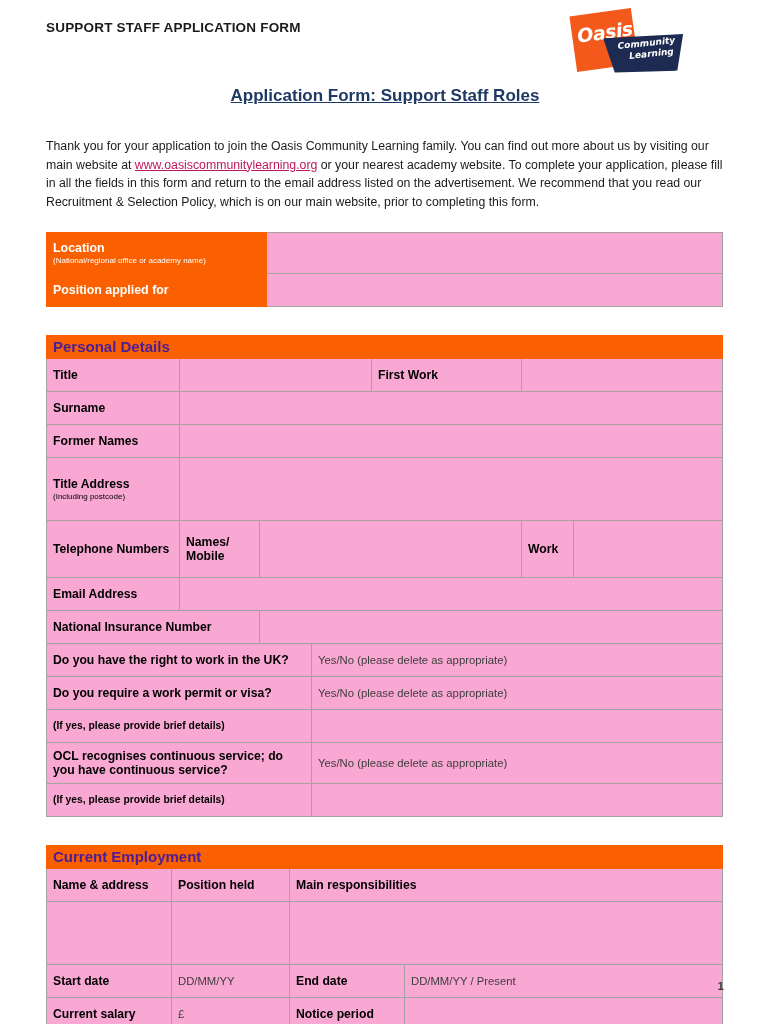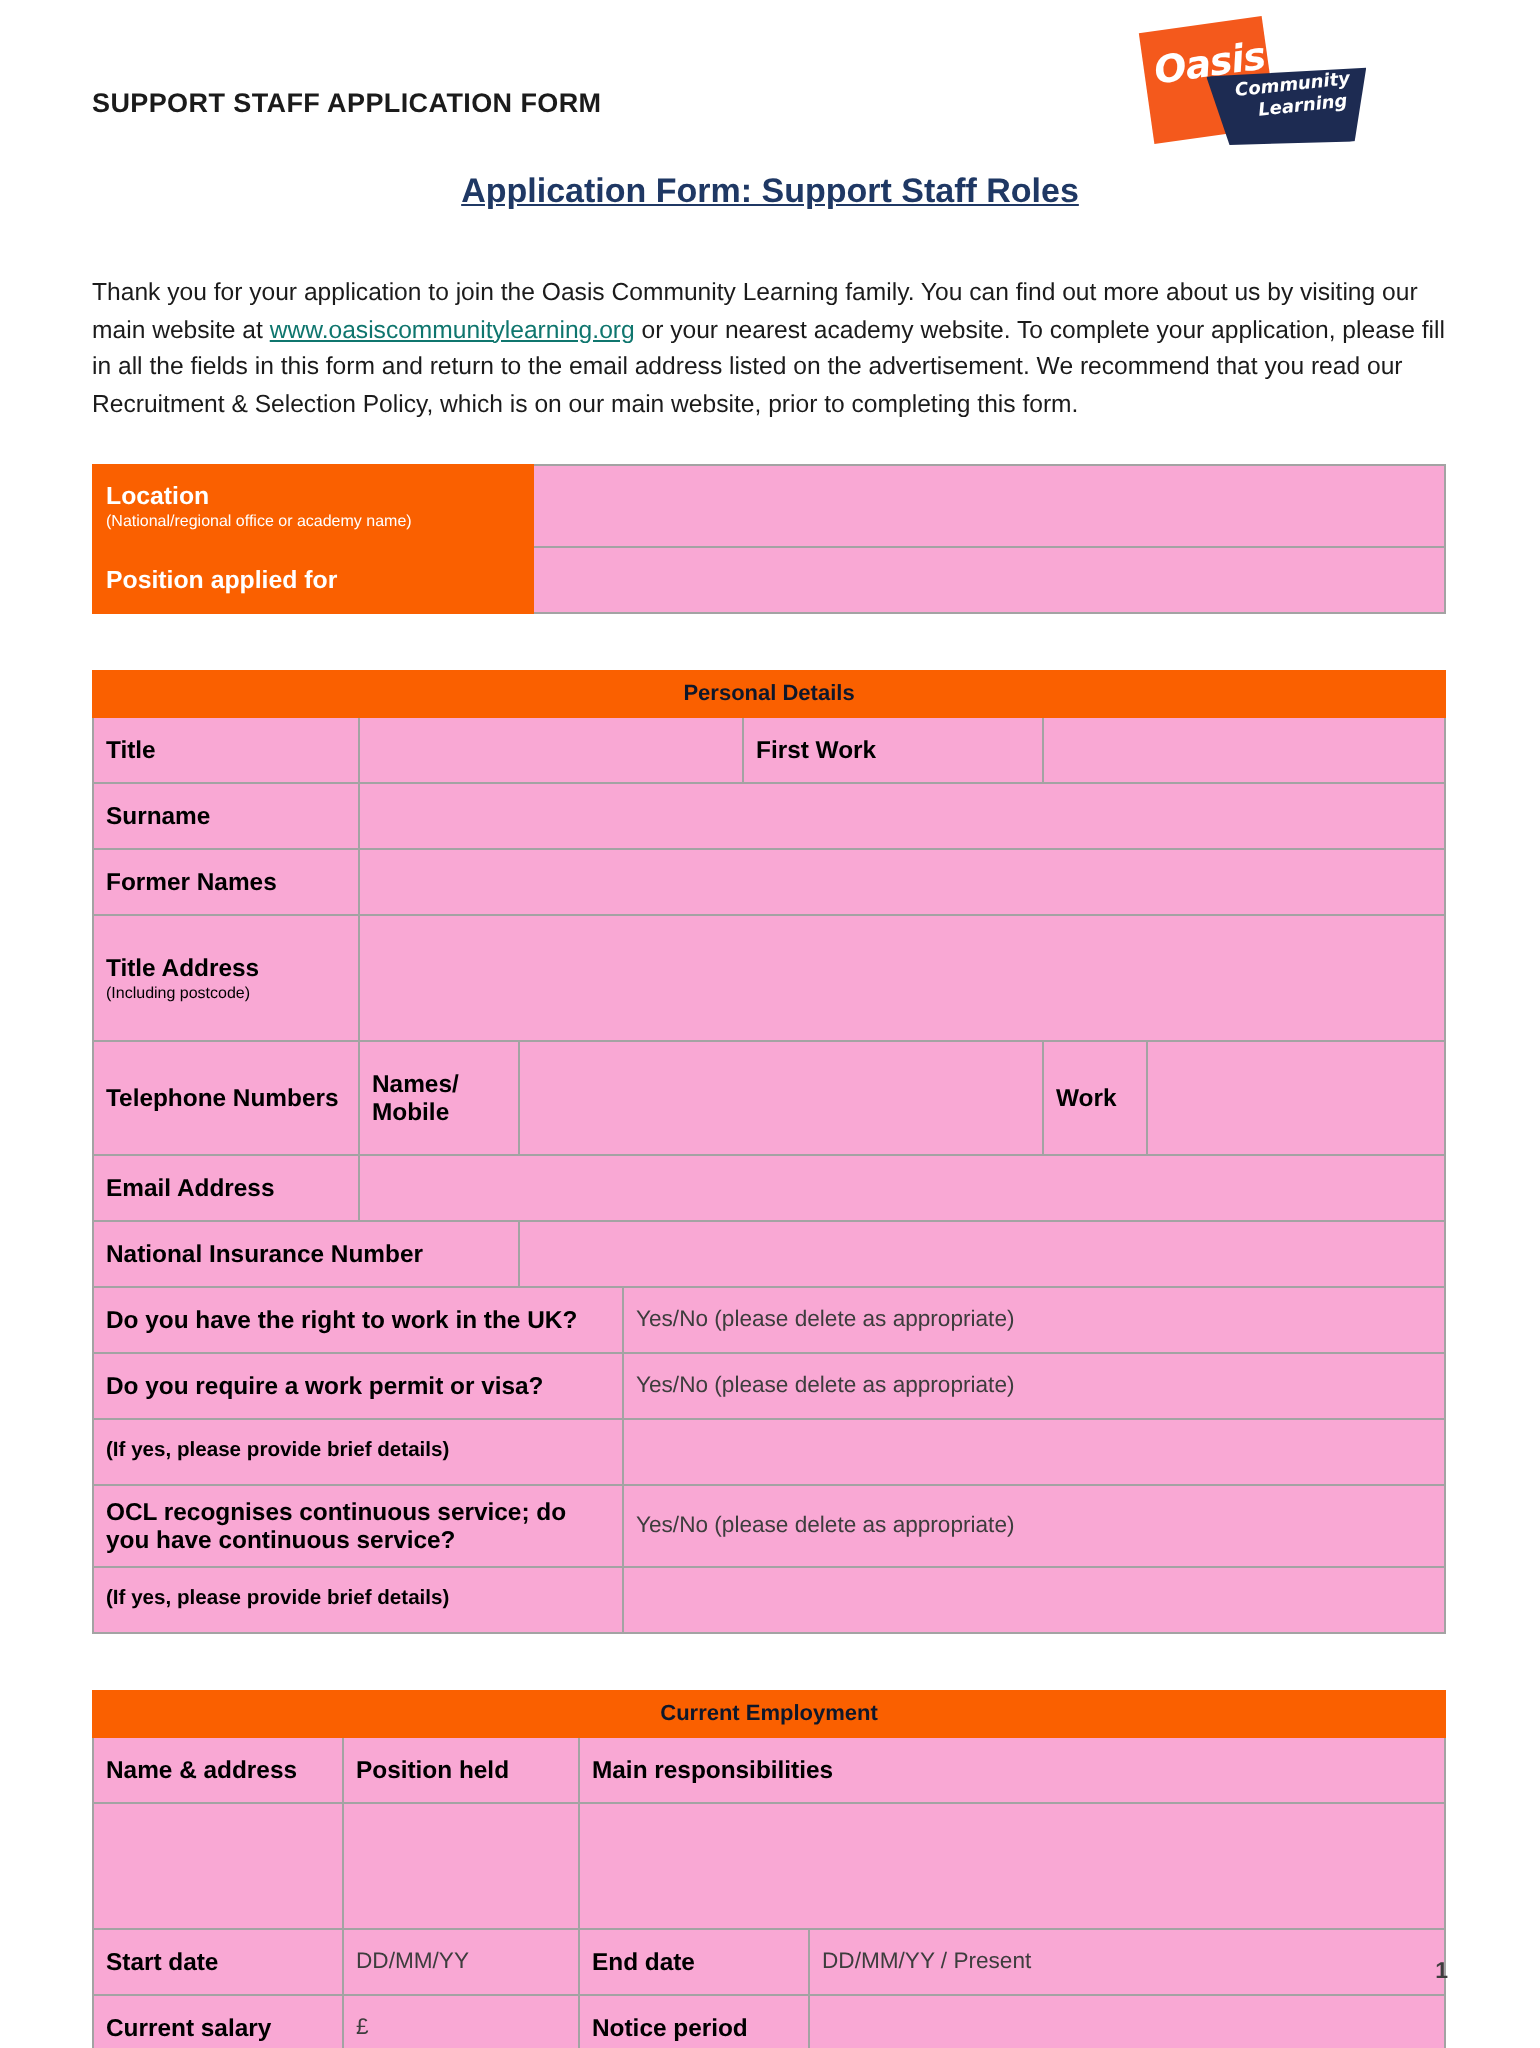--- a/index.html
+++ b/index.html
@@ -26,21 +26,21 @@
   }
 
   
   .doc-header {
     position: relative;
     height: 78px;
   }
   .doc-header-title {
     position: absolute;
     left: 0;
-    top: 44px;
+    top: 20px;
     font-size: 13.5px;
     font-weight: bold;
     letter-spacing: 0.2px;
     color: #1b1b1b;
     white-space: nowrap;
   }
 
   
   .logo {
     position: absolute;
@@ -113,21 +113,21 @@
 
   
   .intro {
     margin-top: 31px;
     font-size: 12.3px;
     line-height: 18.6px;
     color: #1b1b1b;
     text-align: left;
   }
   .intro a {
-    color: #0f766e;
+    color: #be185d;
     text-decoration: underline;
   }
 
   
   table.form {
     width: 676px;
     border-collapse: collapse;
     table-layout: fixed;
     font-size: 12px;
   }
@@ -153,25 +153,24 @@
   .orange-cell .sub {
     display: block;
     font-size: 8px;
     font-weight: normal;
     line-height: 10px;
     margin-top: 1px;
   }
   .section-head td {
     background: #fa6000 !important;
     border: 1px solid #fa6000 !important;
-    color: #0f172a;
-    font-weight: bold;
-    font-size: 11px;
+    color: #4c1d95;
+    font-weight: bold;
+    font-size: 15px;
     padding: 6px 8px;
-    text-align: center;
   }
   .lbl {
     font-weight: bold;
     font-size: 12.2px;
   }
   .lbl .sub {
     display: block;
     font-weight: normal;
     font-size: 8px;
     line-height: 10px;

